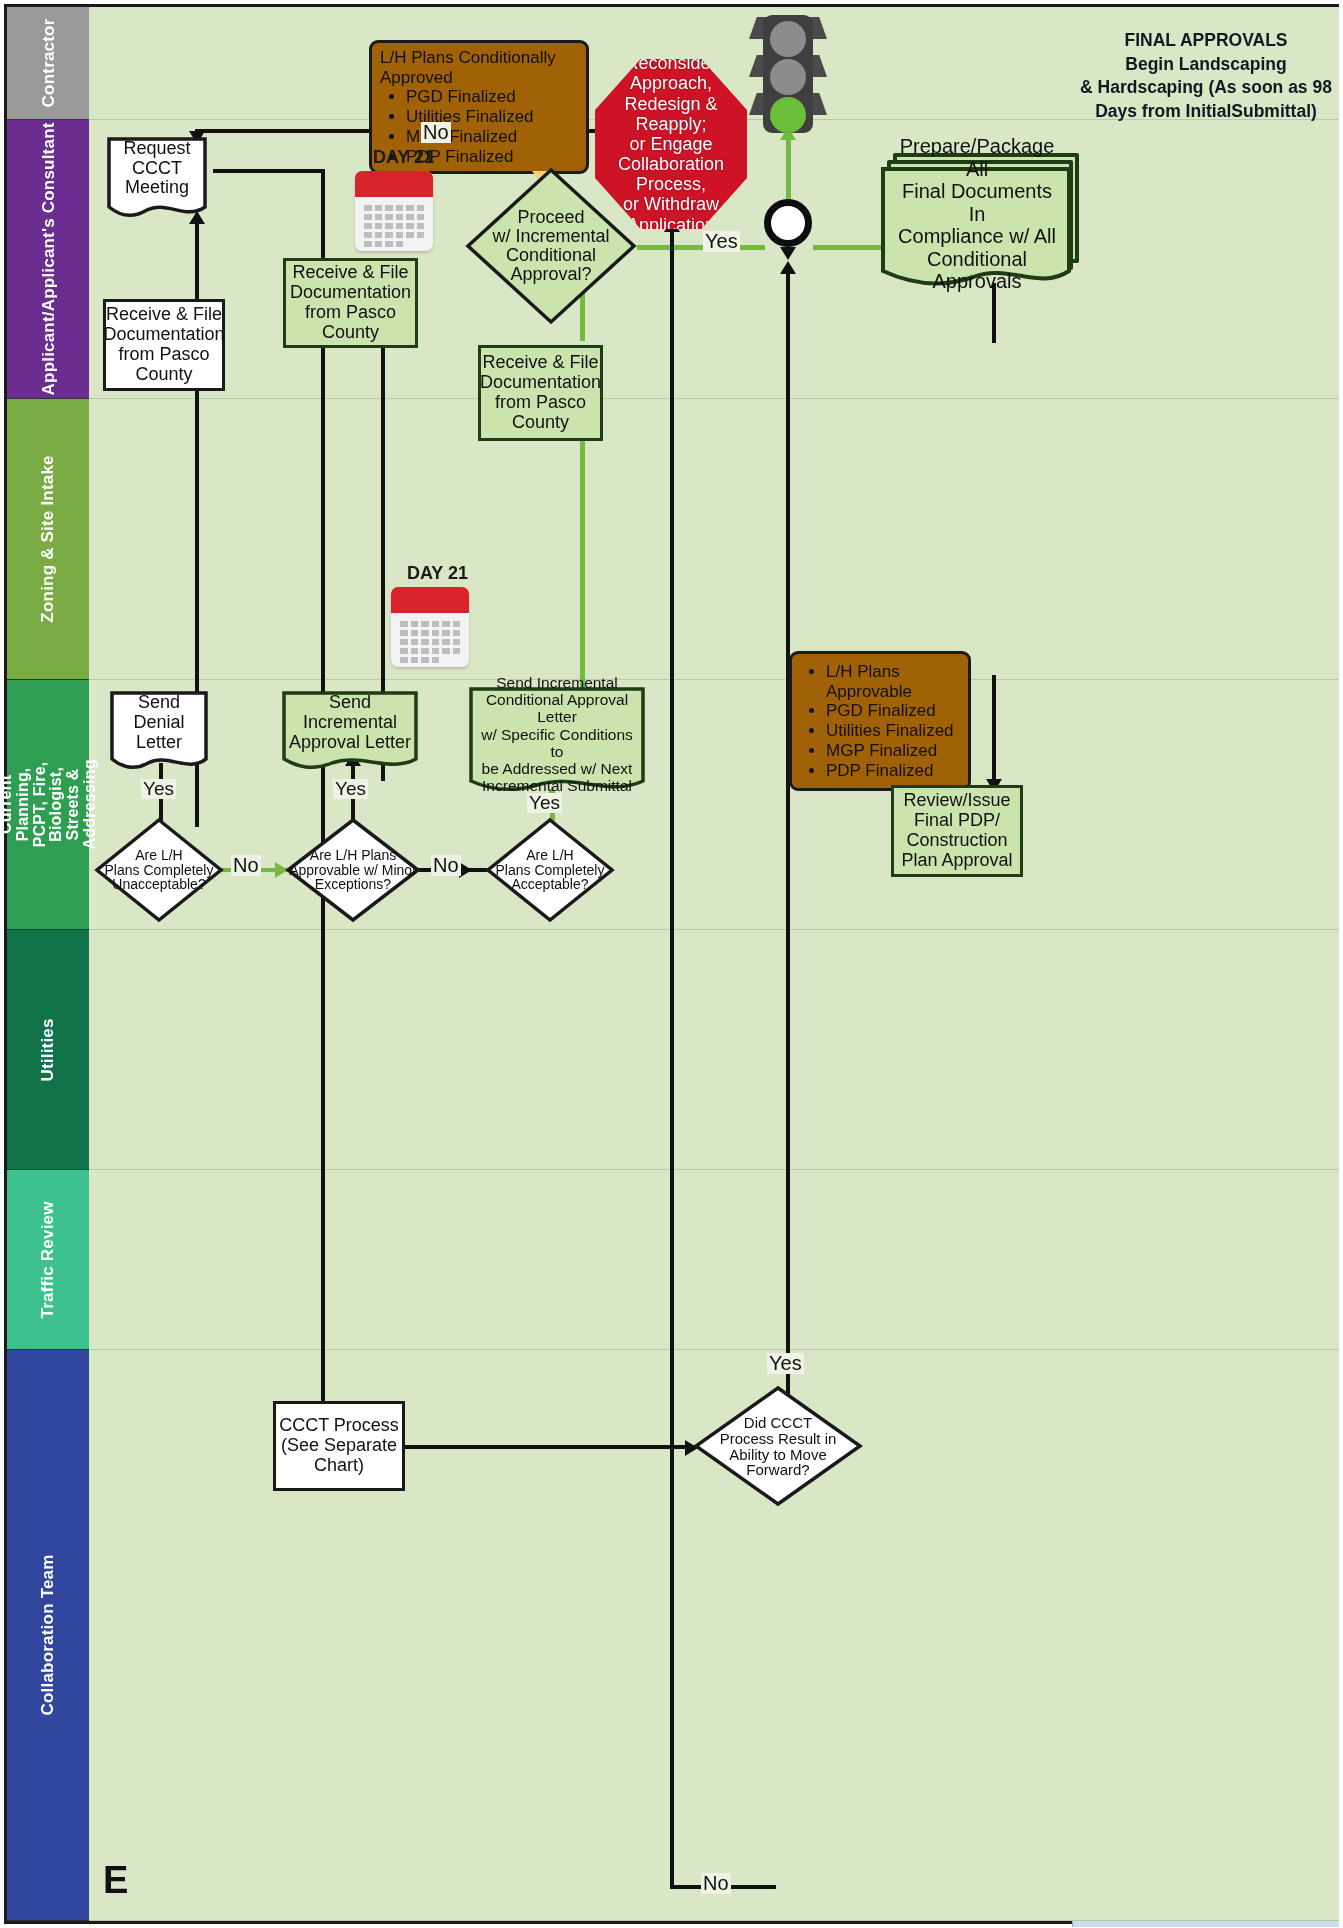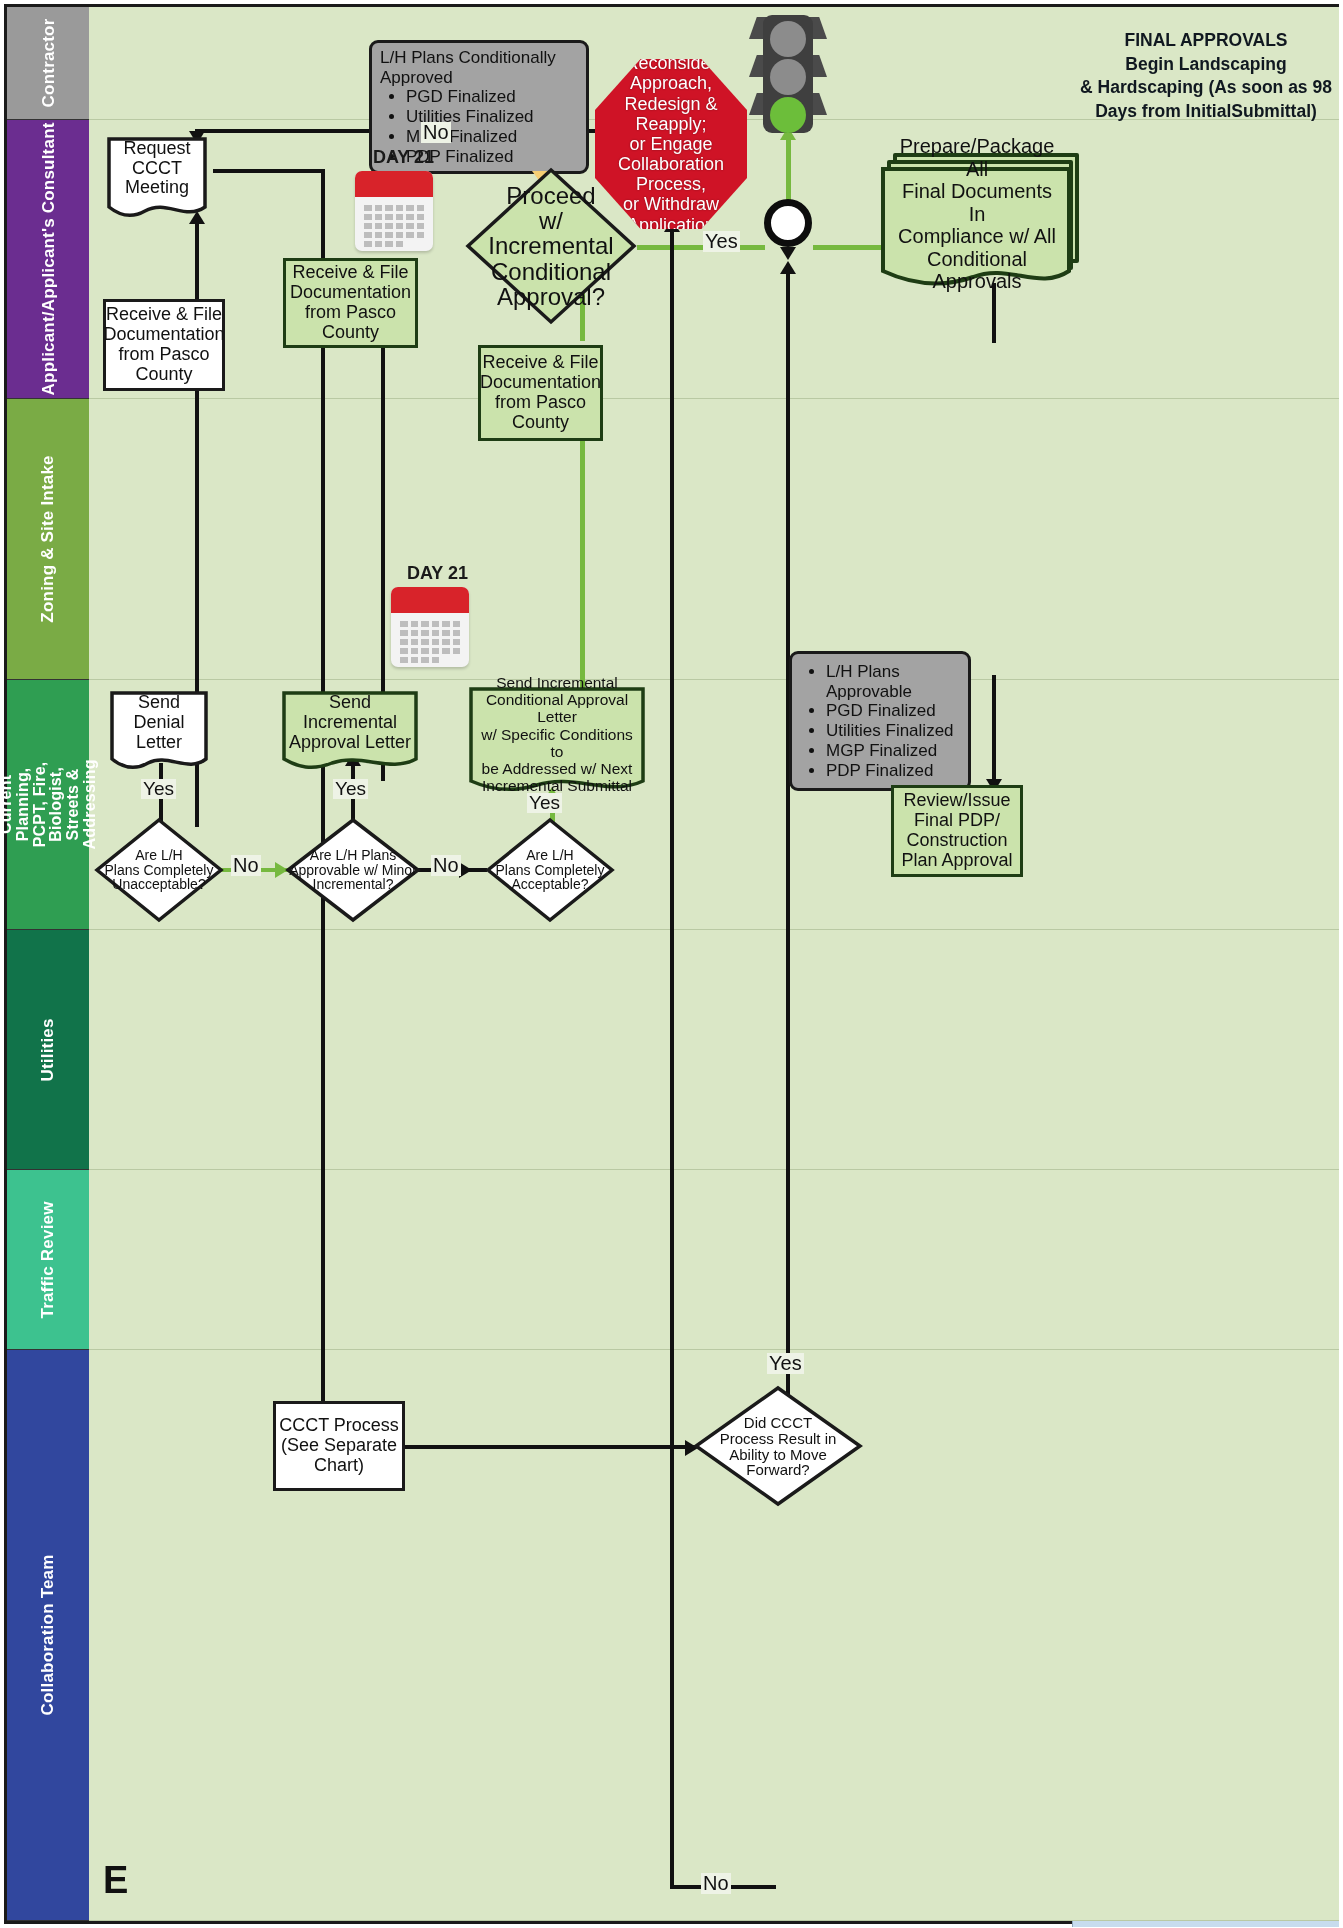--- a/index.html
+++ b/index.html
@@ -101,21 +101,21 @@
     left: 8%; right: 8%; top: 50%;
     transform: translateY(-50%);
     text-align: center;
     font-size: 17px;
     line-height: 1.05;
     color: #111;
   }
   
   .callout {
     position: absolute;
-    background: #a3a3a3;
+    background: #a16207;
     border: 3px solid #1a1a1a;
     border-radius: 9px;
     font-size: 17px;
     color: #111;
     line-height: 1.16;
     padding: 5px 8px 5px 8px;
   }
   .callout ul { margin: 0; padding-left: 26px; }
   .callout li { list-style: disc; }
   .callout .hdr { text-align: left; }
@@ -430,21 +430,21 @@
           <i></i>
           <i></i>
           <i></i>
       </div>
     </div>
 
     <div class="diamond" style="left:458px; top:160px; width:172px; height:158px;">
       <svg width="172" height="158" viewBox="0 0 172 158">
         <polygon points="86,3 169,79 86,155 3,79" fill="#cbe3ac" stroke="#1a1a1a" stroke-width="3.5"></polygon>
       </svg>
-      <div class="dlabel" style="font-size:24px;">
+      <div class="dlabel" style="font-size:18px;">
         <span style="white-space:pre-line;">Proceed
 w/ Incremental
 Conditional
 Approval?</span>
       </div>
     </div>
 
     <div class="octagon" style="left:588px; top:52px; width:152px; height:170px;">
       <span style="white-space:pre-line;">Reconsider
 Approach,
@@ -553,21 +553,21 @@
       </div>
     </div>
 
     <div class="diamond" style="left:278px; top:810px; width:136px; height:106px;">
       <svg width="136" height="106" viewBox="0 0 136 106">
         <polygon points="68,3 133,53 68,103 3,53" fill="#ffffff" stroke="#1a1a1a" stroke-width="3.5"></polygon>
       </svg>
       <div class="dlabel" style="font-size:14px; left:-8%; right:-8%;">
         <span style="white-space:pre-line;">Are L/H Plans
 Approvable w/ Minor
-Incremental?</span>
+Exceptions?</span>
       </div>
     </div>
 
     <div class="diamond" style="left:478px; top:810px; width:130px; height:106px;">
       <svg width="130" height="106" viewBox="0 0 130 106">
         <polygon points="65,3 127,53 65,103 3,53" fill="#ffffff" stroke="#1a1a1a" stroke-width="3.5"></polygon>
       </svg>
       <div class="dlabel" style="font-size:14px; left:-4%; right:-4%;">
         <span style="white-space:pre-line;">Are L/H
 Plans Completely

